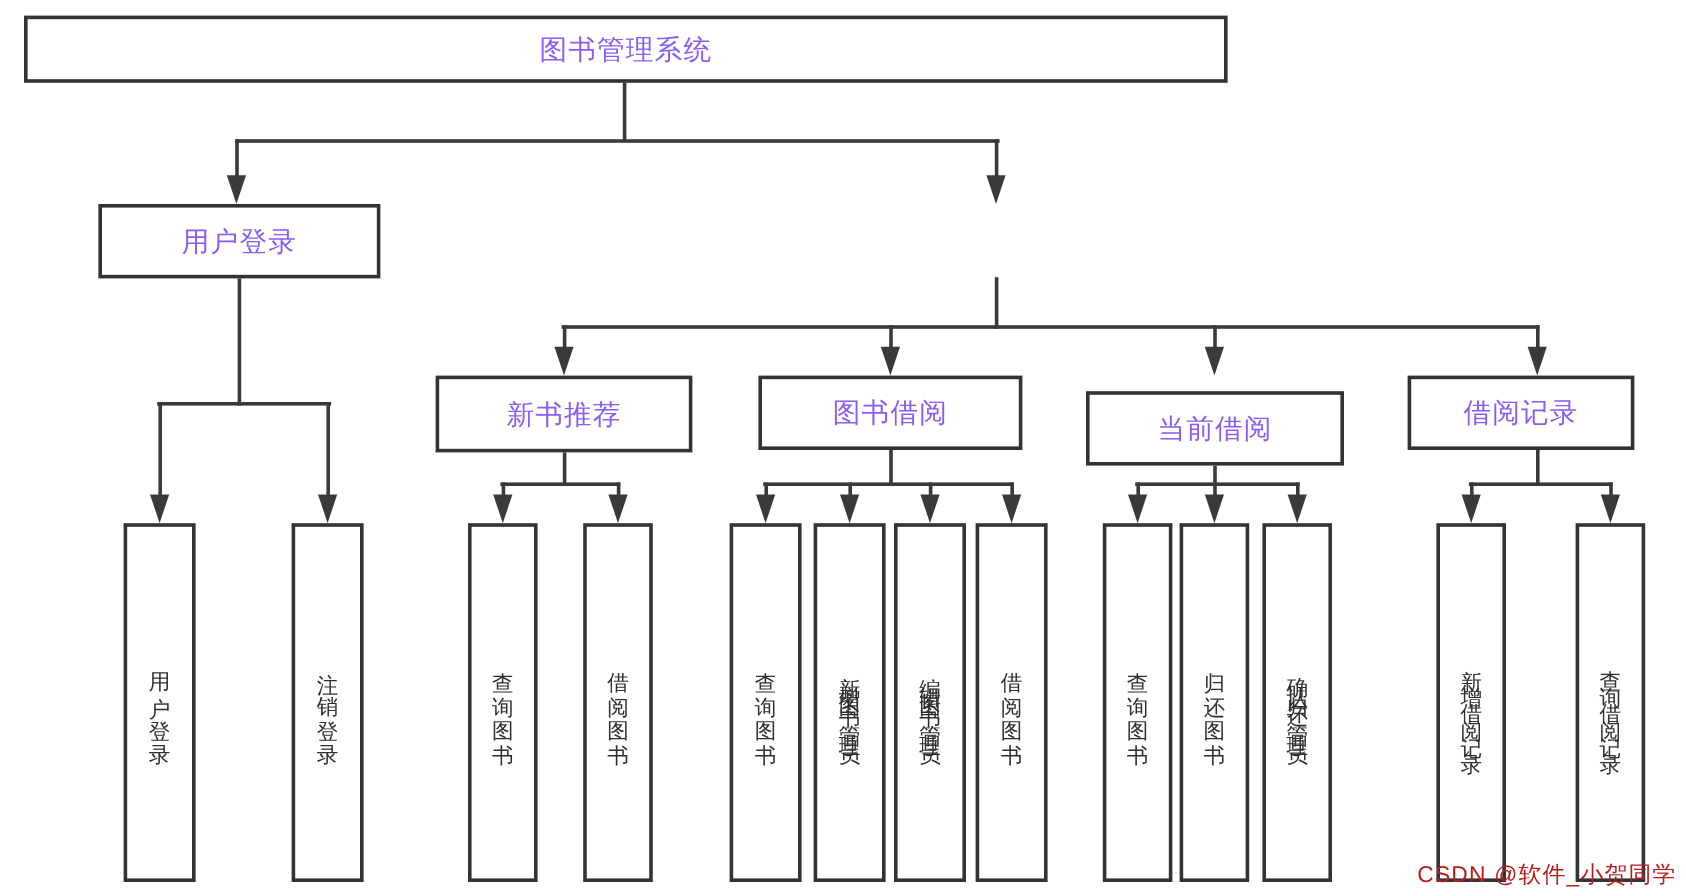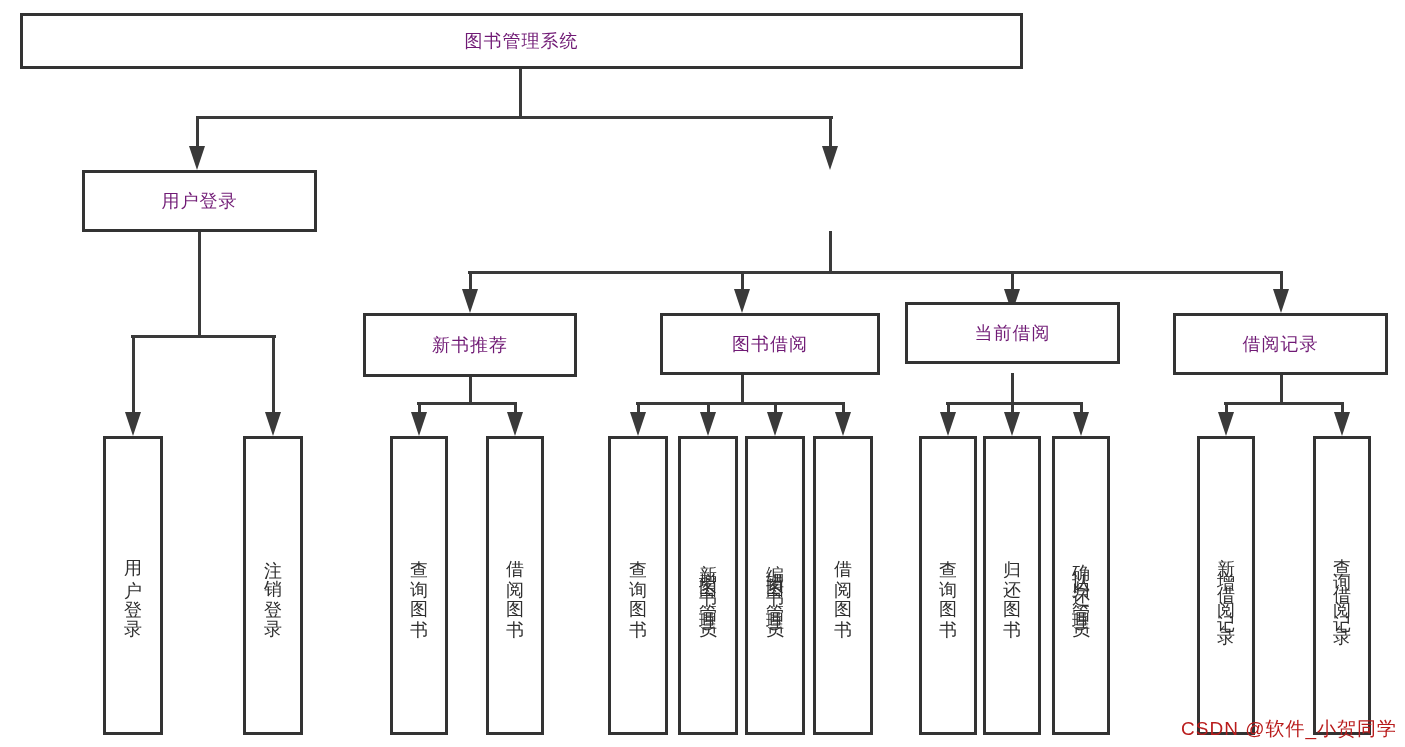--- a/index.html
+++ b/index.html
@@ -12,22 +12,22 @@
     overflow: hidden;
   }
   .node {
     position: absolute;
     box-sizing: border-box;
     background: #ffffff;
     border: 3px solid #333333;
     display: flex;
     align-items: center;
     justify-content: center;
-    color: #701a75;
-    font-size: 18px;
+    color: #8b5cf6;
+    font-size: 23px;
     letter-spacing: 1px;
     z-index: 2;
   }
   .leaf {
     position: absolute;
     box-sizing: border-box;
     background: #ffffff;
     border: 3px solid #333333;
     display: flex;
     align-items: center;
@@ -94,23 +94,23 @@
   <div class="line" style="left:469px; top:271px; width:3px; height:22px;"></div>
   <div class="arrow" style="left:462px; top:289px;"></div>
   <div class="line" style="left:741px; top:271px; width:3px; height:22px;"></div>
   <div class="arrow" style="left:734px; top:289px;"></div>
   <div class="line" style="left:1011px; top:271px; width:3px; height:22px;"></div>
   <div class="arrow" style="left:1004px; top:289px;"></div>
   <div class="line" style="left:1280px; top:271px; width:3px; height:22px;"></div>
   <div class="arrow" style="left:1273px; top:289px;"></div>
 
   <div class="node" style="left:363px; top:313px; width:214px; height:64px;">新书推荐</div>
-  <div class="node" style="left:632px; top:313px; width:220px; height:62px;margin-left:28px;">图书借阅</div>
-  <div class="node" style="left:905px; top:302px; width:215px; height:62px;">当前借阅</div>
-  <div class="node" style="left:1173px; top:313px; width:215px; height:62px;">借阅记录</div>
+  <div class="node" style="left:632px; top:313px; width:220px; height:62px;">图书借阅</div>
+  <div class="node" style="left:905px; top:326px; width:215px; height:62px;">当前借阅</div>
+  <div class="node" style="left:1173px; top:313px; width:189px; height:62px;">借阅记录</div>
 
   <div class="line" style="left:469px; top:373px; width:3px; height:32px;"></div>
   <div class="line" style="left:417px; top:402px; width:100px; height:3px;"></div>
   <div class="line" style="left:418px; top:402px; width:3px; height:14px;"></div>
   <div class="arrow" style="left:411px; top:412px;"></div>
   <div class="line" style="left:514px; top:402px; width:3px; height:14px;"></div>
   <div class="arrow" style="left:507px; top:412px;"></div>
 
   <div class="line" style="left:741px; top:373px; width:3px; height:32px;"></div>
   <div class="line" style="left:636px; top:402px; width:209px; height:3px;"></div>

